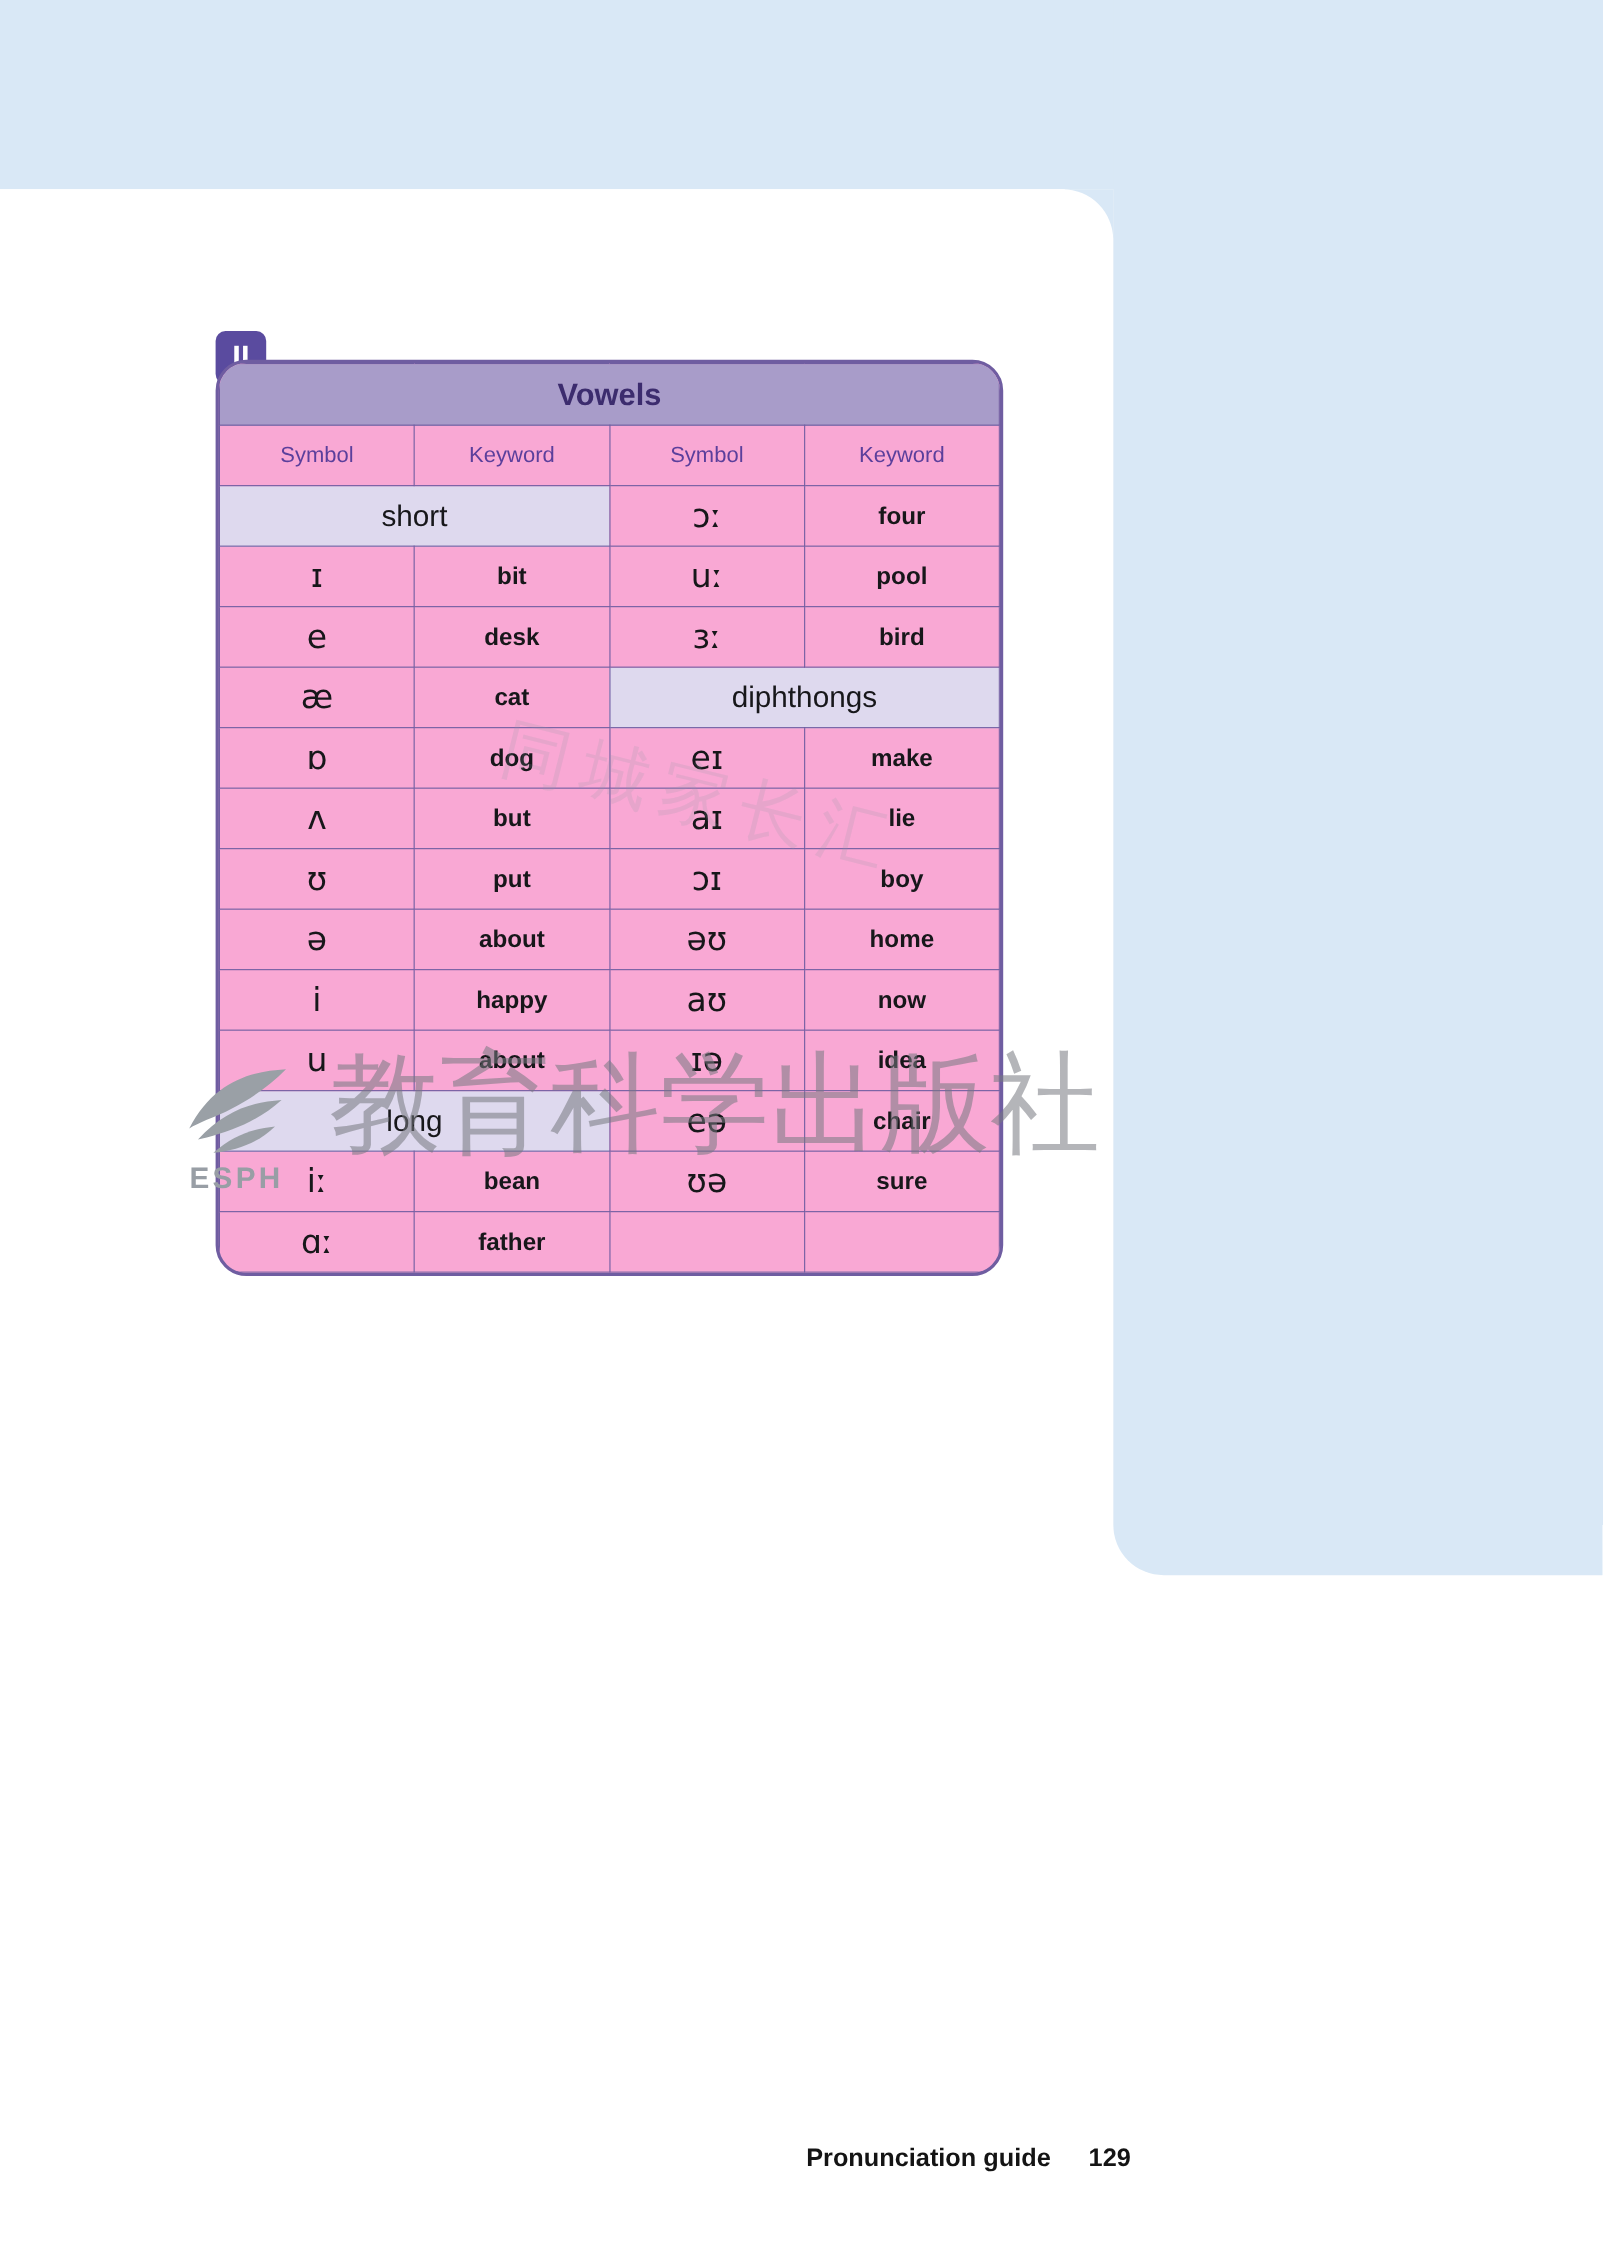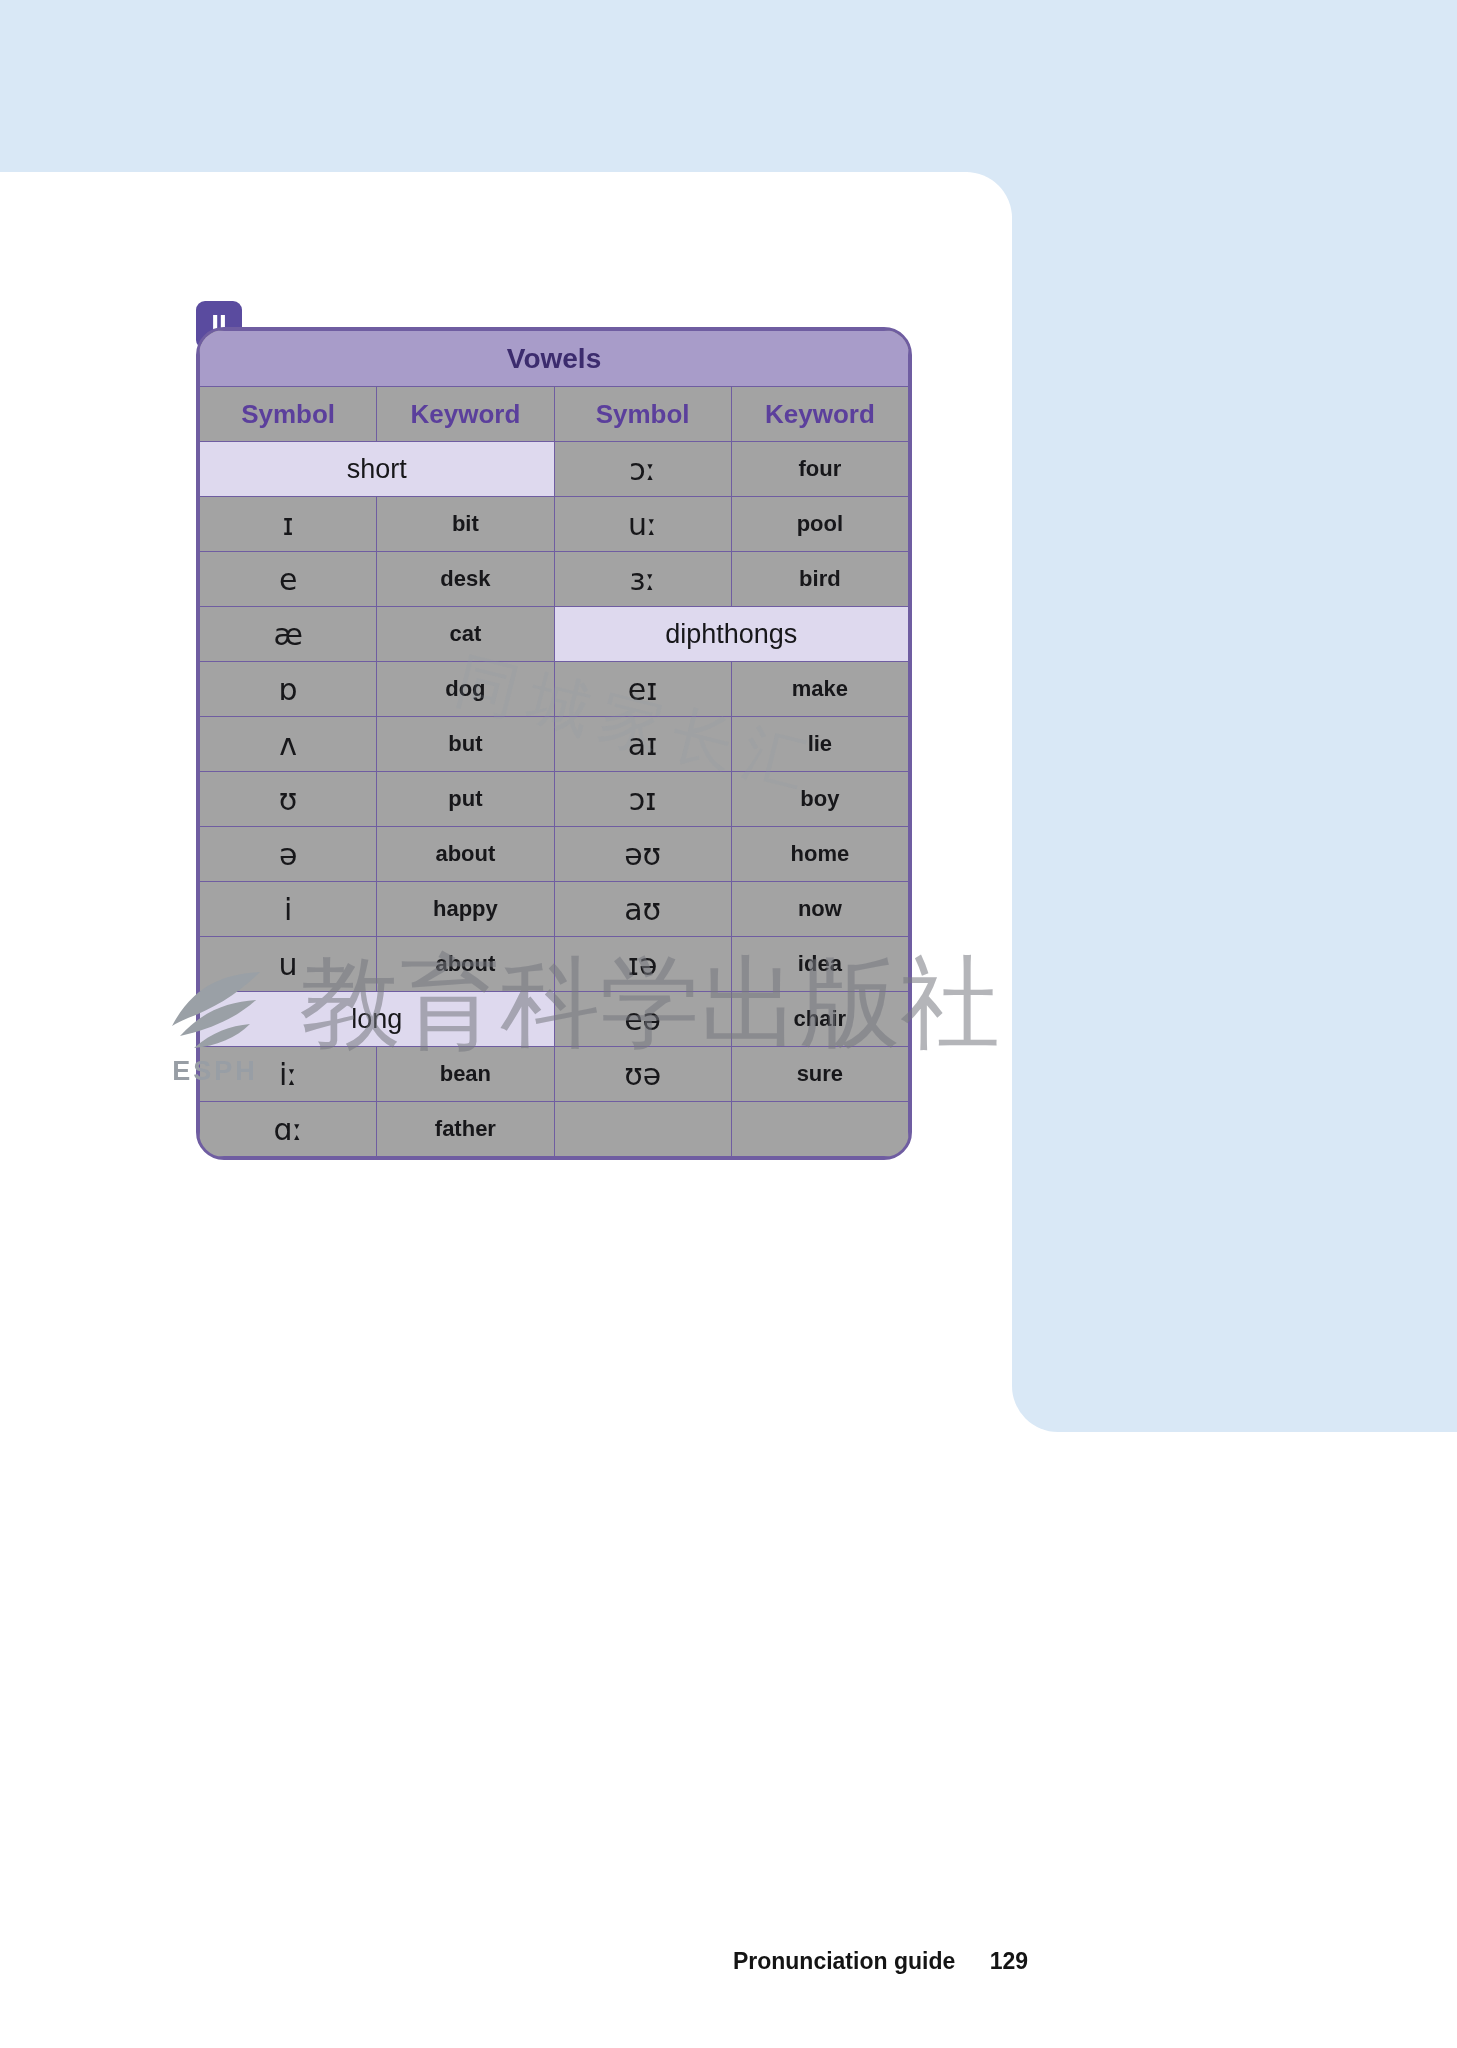--- a/index.html
+++ b/index.html
@@ -16,29 +16,29 @@
   .content-card{position:absolute;left:0;top:172px;width:1012px;height:1876px;background:#ffffff;border-top-right-radius:46px;}
   
   .badge{
     position:absolute;left:196px;top:253px;width:46px;height:48px;
     background:#5a4b9f;border-radius:9px;color:#ffffff;
     font-weight:700;font-size:28px;display:flex;align-items:center;justify-content:center;margin-top:48px;
   }
   
   .vowel-table-wrap{
     position:absolute;left:196px;top:327px;width:710px;
-    border:3px solid #6f5da1;border-radius:28px;overflow:hidden;background:#a3a3a3;
+    border:3px solid #6f5da1;border-radius:28px;overflow:hidden;background:#f9a8d4;
   }
   .vowel-table{width:100%;border-collapse:collapse;table-layout:fixed;}
   .vowel-table td{
     border:1.5px solid #6f5da1;height:54px;text-align:center;vertical-align:middle;
     padding:0;color:#17171a;
   }
   .title-row td{background:#a89cc9;color:#3c2c6e;font-weight:700;font-size:28px;height:55px;}
-  .colhead td{color:#5b3f9c;font-weight:700;font-size:26px;}
+  .colhead td{color:#5b3f9c;font-weight:400;font-size:20px;}
   .cell-section{background:#ded9ee;font-size:27px;font-weight:400;}
   .cell-symbol{font-family:"DejaVu Sans", sans-serif;font-size:30px;font-weight:400;}
   .cell-keyword{font-size:22px;font-weight:700;}
   
   .wm-faint{
     position:absolute;left:452px;top:682px;
     font-family:"DejaVu Serif", serif;font-size:62px;letter-spacing:12px;
     color:rgba(145,155,168,0.18);transform:rotate(14deg);white-space:nowrap;pointer-events:none;
   }
   .wm-cn{

